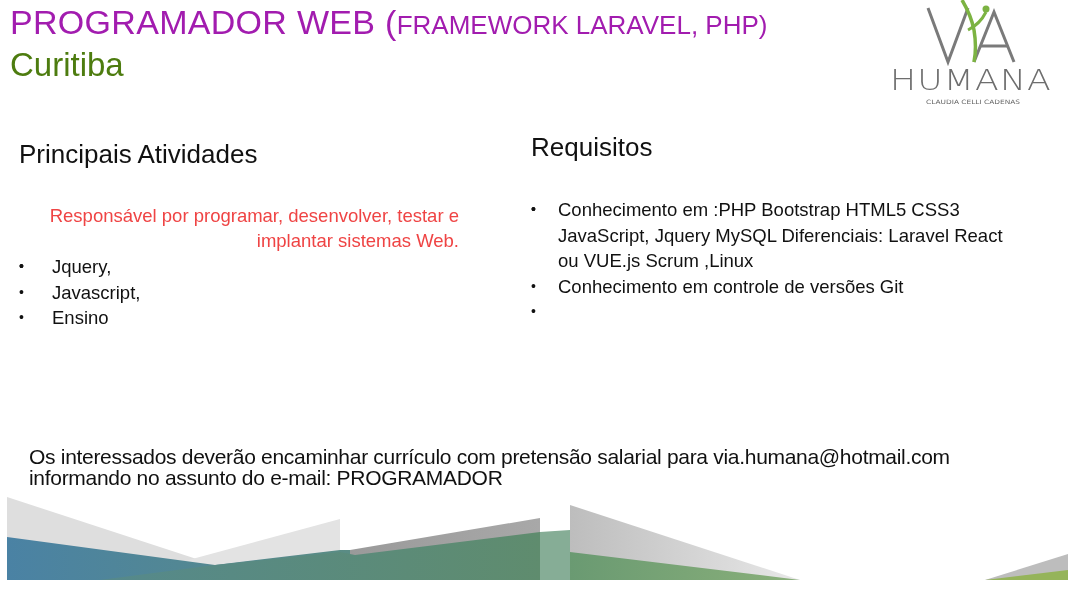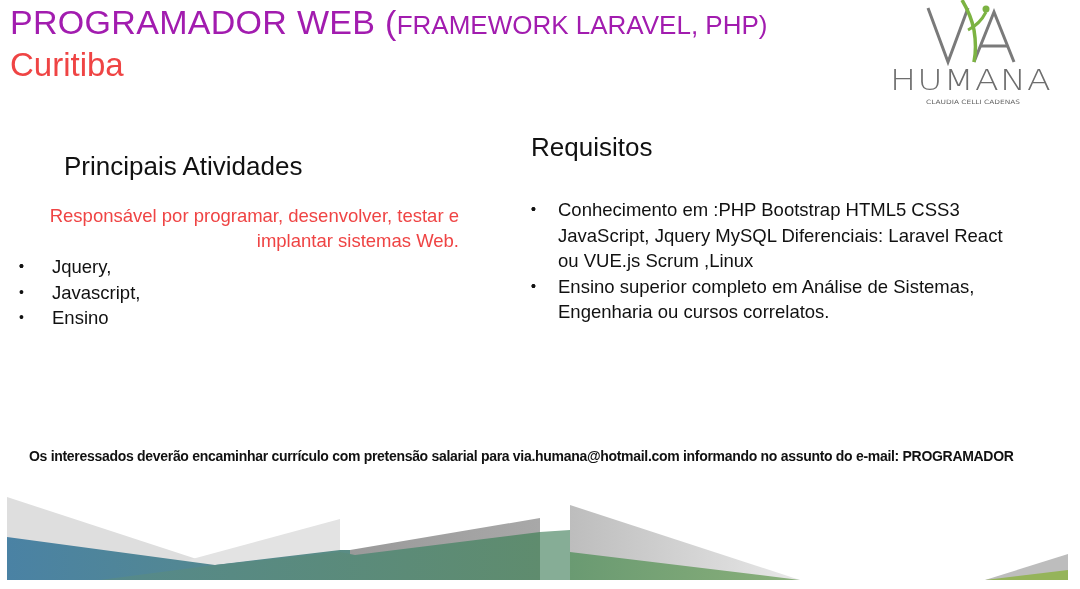--- a/index.html
+++ b/index.html
@@ -9,45 +9,45 @@
     font-family:"Liberation Sans", sans-serif;
   }
   .title {
     position:absolute; left:10px; top:2px;
     font-size:34px; line-height:40px; color:#a21caf; white-space:nowrap;
     letter-spacing:0.3px;
   }
   .title .small { font-size:26px; letter-spacing:0px; }
   .subtitle {
     position:absolute; left:10px; top:45px;
-    font-size:33px; line-height:40px; color:#ef4444;
+    font-size:33px; line-height:40px; color:#4d7c0f;
   }
   .logo { position:absolute; left:888px; top:0px; width:170px; height:108px; }
   .section-title {
     position:absolute; font-size:26px; line-height:30px; color:#111;
   }
-  .sec-left-title { left:19px; top:151px;margin-left:45px; }
+  .sec-left-title { left:19px; top:139px; }
   .sec-right-title { left:531px; top:132px; }
   .intro {
     position:absolute; left:19px; top:203px; width:440px;
     font-size:18.5px; line-height:25px; color:#ef4444;text-align:right;
   }
   ul.bullets { list-style:none; margin:0; padding:0; position:absolute; }
   ul.bullets li { position:relative; font-size:18.5px; line-height:25.5px; color:#111; }
   ul.bullets li .dot {
     position:absolute; left:0; top:0; width:14px; font-size:14px;
   }
   .left-list { left:19px; top:254px; }
   .left-list li { padding-left:33px; }
   .left-list li.first { padding-left:38px; }
   .right-list { left:531px; top:197px; width:490px; }
   .right-list li { padding-left:27px; }
   .footer-note {
     position:absolute; left:29px; top:446px; width:1010px;
-    font-size:14px; line-height:21px; color:#111; letter-spacing:-0.3px;font-weight:bold;
+    font-size:21px; line-height:21px; color:#111; letter-spacing:-0.3px;
   }
   .decor { position:absolute; left:0; top:490px; width:1080px; height:99px; }
 </style>
 </head>
 <body>
 
 <div class="title">
   <span>PROGRAMADOR  WEB (</span><span class="small">FRAMEWORK LARAVEL, PHP)</span>
 </div>
 <div class="subtitle">Curitiba</div>
@@ -75,22 +75,22 @@
   <li class="first"><span class="dot">•</span></li>
   <li><span class="dot">•</span><span>Jquery,</span></li>
   <li><span class="dot">•</span><span>Javascript,</span></li>
   <li><span class="dot">•</span><span>Ensino</span></li>
 </ul>
 
 <div class="section-title sec-right-title">Requisitos</div>
 <ul class="bullets right-list">
   <li><span class="dot">•</span></li>
   <li><span class="dot">•</span><span>Conhecimento em :PHP Bootstrap HTML5 CSS3 JavaScript, Jquery MySQL Diferenciais: Laravel React ou VUE.js Scrum ,Linux</span></li>
+  <li><span class="dot">•</span><span>Conhecimento em controle de versões Git</span></li>
   <li><span class="dot">•</span></li>
-  <li><span class="dot">•</span><span>Ensino superior completo em  Análise de Sistemas, Engenharia ou cursos correlatos.</span></li>
 </ul>
 
 <div class="footer-note">Os interessados deverão encaminhar  currículo com pretensão salarial  para via.humana@hotmail.com informando no assunto do e-mail: PROGRAMADOR</div>
 
 <svg class="decor" viewBox="0 490 1080 99">
   <defs>
     <linearGradient id="gBlue" x1="0" x2="1" y1="0" y2="0">
       <stop offset="0" stop-color="#4a82a4"></stop>
       <stop offset="1" stop-color="#5a8c84"></stop>
     </linearGradient>

